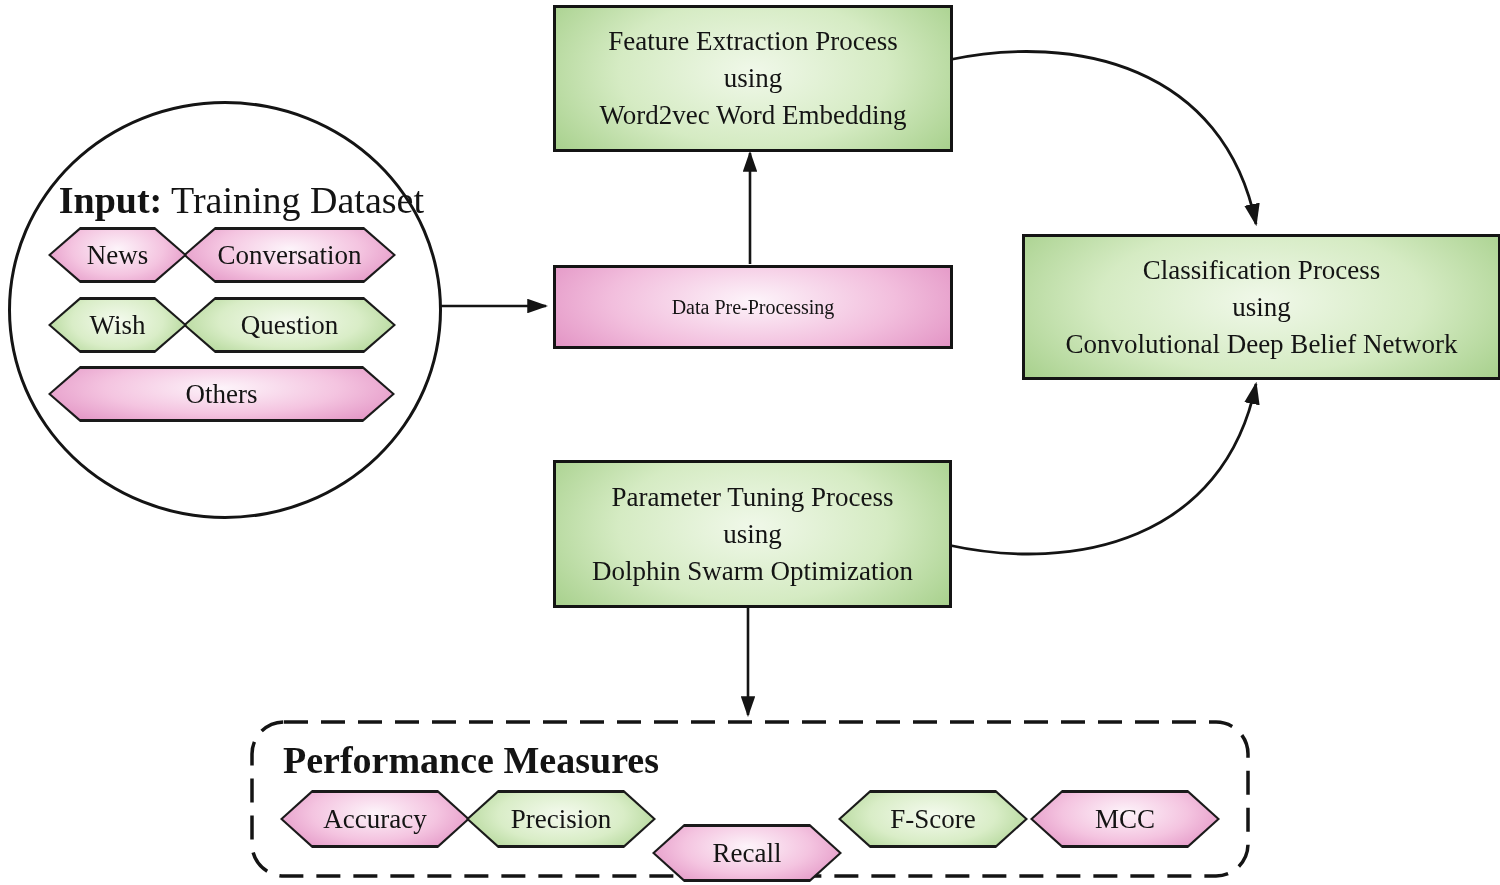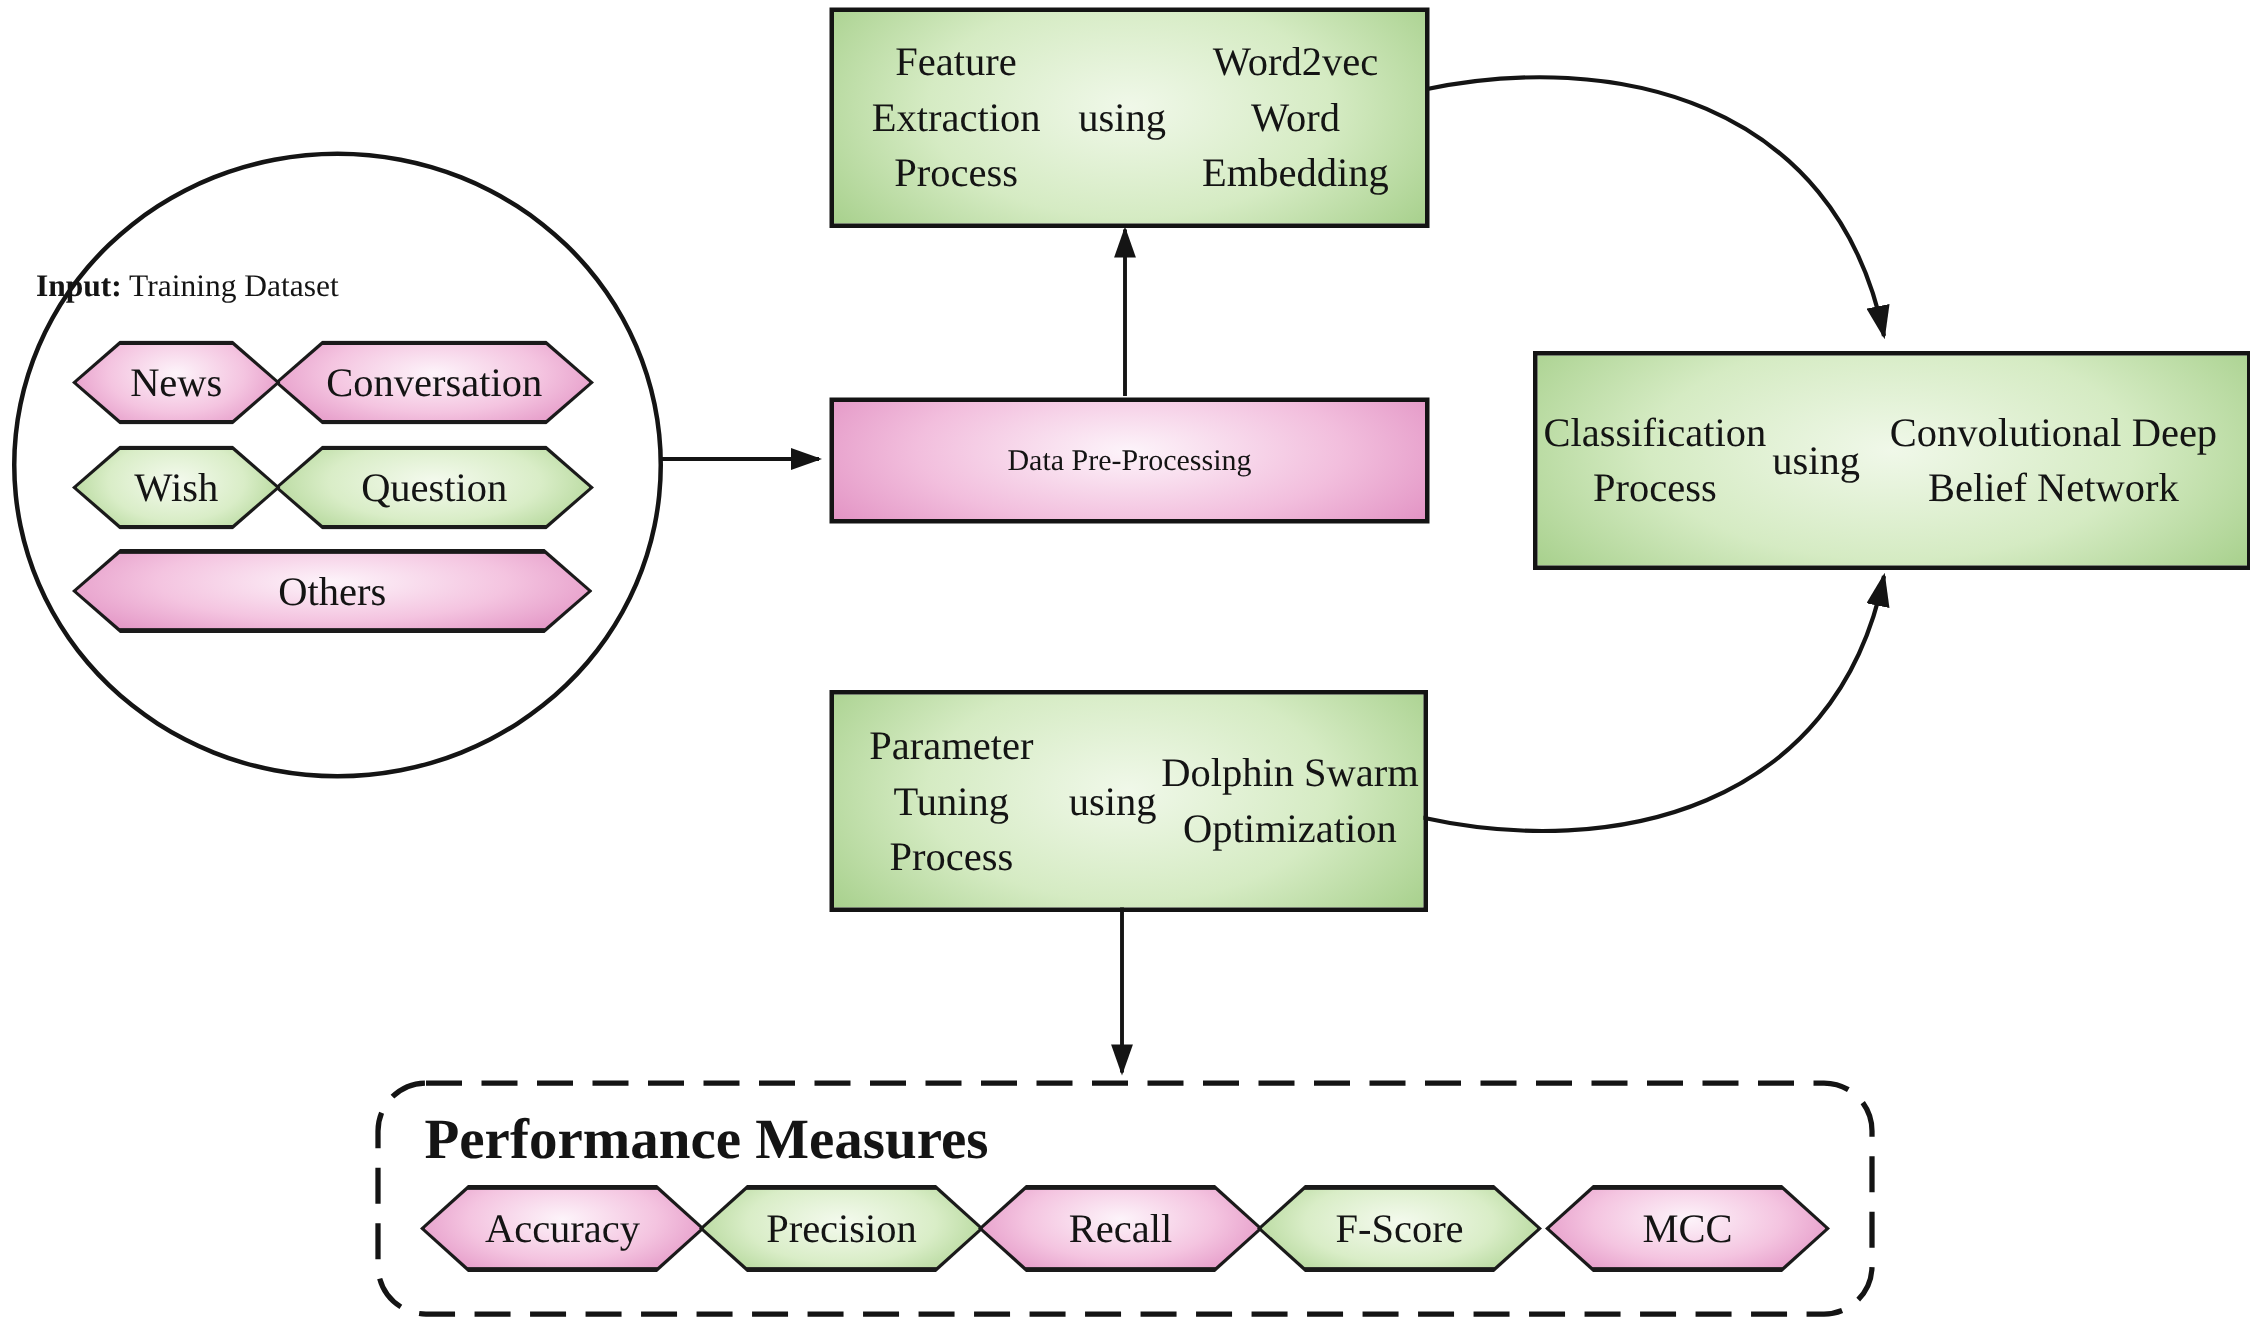--- a/index.html
+++ b/index.html
@@ -13,22 +13,22 @@
   }
   .overlay{position:absolute;left:0;top:0;z-index:1;}
 
   
   .input-circle{
     position:absolute;left:8px;top:101px;width:428px;height:412px;
     border:3px solid #141414;border-radius:50%;
     background:#ffffff;z-index:2;
   }
   .circle-title{
-    position:absolute;left:24px;top:178px;width:420px;
-    text-align:left;font-size:21px;z-index:4;white-space:nowrap;
+    position:absolute;left:4px;top:178px;width:420px;
+    text-align:right;font-size:38px;z-index:4;white-space:nowrap;
   }
   .circle-title .b{font-weight:bold;}
 
   
   .hex{position:absolute;z-index:4;}
   .hex-border{
     position:absolute;inset:0;background:#1a1a1a;
     clip-path:polygon(0 50%,32px 0,calc(100% - 32px) 0,100% 50%,calc(100% - 32px) 100%,32px 100%);
   }
   .hex-fill{
@@ -50,42 +50,42 @@
   .hex-news        {left:48px; top:227px;width:139px;height:56px;}
   .hex-conversation{left:183px;top:227px;width:213px;height:56px;}
   .hex-wish        {left:48px; top:297px;width:139px;height:56px;}
   .hex-question    {left:183px;top:297px;width:213px;height:56px;}
   .hex-others      {left:48px; top:366px;width:347px;height:56px;}
 
   
   .pbox{
     position:absolute;z-index:3;
     border:3px solid #141414;
-    display:flex;align-items:center;justify-content:center;
+    display:flex;flex-direction:column;align-items:center;justify-content:center;
     text-align:center;font-size:27px;line-height:37px;
   }
   .pbox.green{
     background:radial-gradient(ellipse 62% 95% at 50% 45%, #f0f8e9 0%, #d5ebc3 55%, #a7d08c 100%);
   }
   .pbox.pink{
     background:radial-gradient(ellipse 62% 110% at 50% 42%, #fdf4fa 0%, #f2bedd 58%, #e190c2 100%);
   }
   .box-feature      {left:553px;top:5px;  width:394px;height:141px;}
   .box-preprocess   {left:553px;top:265px;width:394px;height:78px;font-size:20px;text-align:center;}
   .box-classify     {left:1022px;top:234px;width:473px;height:140px;}
   .box-tuning       {left:553px;top:460px;width:393px;height:142px;}
 
   
   .perf-title{
     position:absolute;left:283px;top:738px;z-index:4;
     font-weight:bold;font-size:38px;white-space:nowrap;
   }
   .hex-accuracy {left:280px; top:790px;width:190px;height:58px;}
   .hex-precision{left:466px; top:790px;width:190px;height:58px;}
-  .hex-recall   {left:652px; top:790px;width:190px;height:58px;}
+  .hex-recall   {left:652px; top:824px;width:190px;height:58px;}
   .hex-fscore   {left:838px; top:790px;width:190px;height:58px;}
   .hex-mcc      {left:1030px;top:790px;width:190px;height:58px;}
 </style>
 </head>
 <body>
 
 <div class="canvas">
 
   <svg class="overlay" width="1500" height="885" viewBox="0 0 1500 885">
     <defs>

